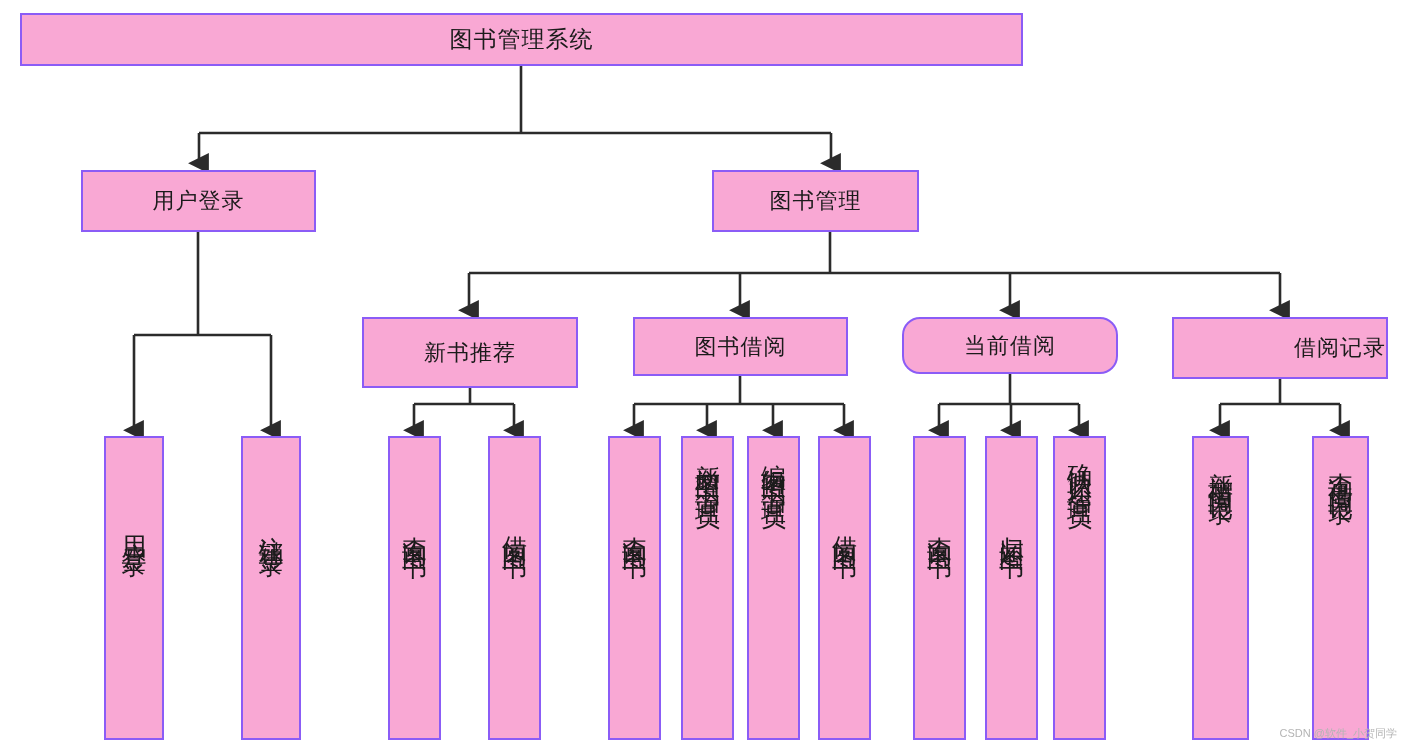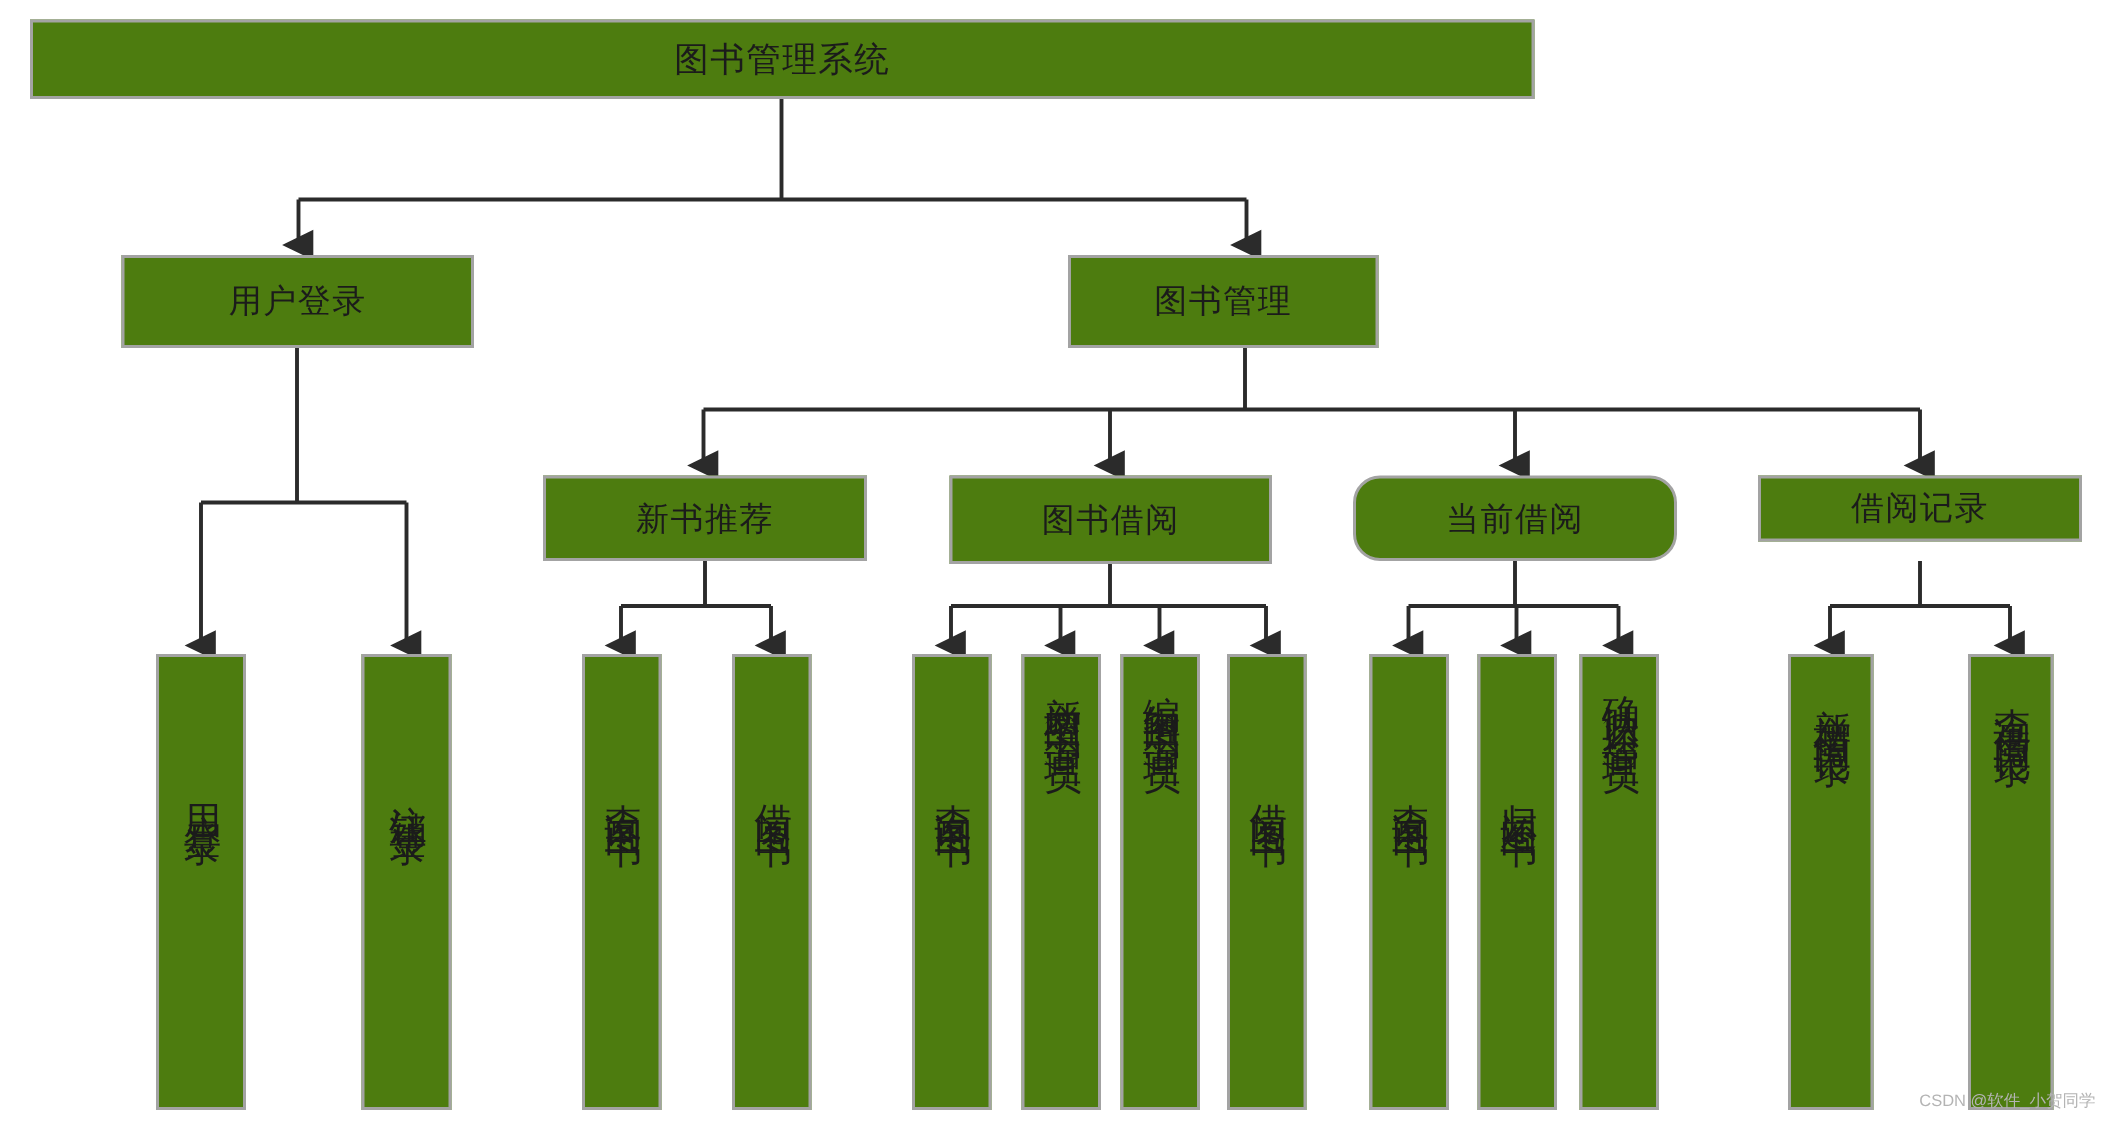--- a/index.html
+++ b/index.html
@@ -24,22 +24,22 @@
     position: absolute;
     left: 0;
     top: 0;
     width: 1405px;
     height: 747px;
     pointer-events: none;
   }
   .node-box {
     position: absolute;
     box-sizing: border-box;
-    background: #4d7c0f;
-    border: 2px solid #a3a3a3;
+    background: #f9a8d4;
+    border: 2px solid #8b5cf6;
     display: flex;
     align-items: center;
     justify-content: center;
     overflow: hidden;
   }
   .node-label {
     color: #1b1b1b;
     text-align: center;
     line-height: 1.15;
     white-space: nowrap;
@@ -136,30 +136,30 @@
     <span class="node-label">图书管理系统</span>
   </div>
 
   <div class="node-box horizontal" style="left: 81px; top: 170px; width: 235px; height: 62px;">
     <span class="node-label">用户登录</span>
   </div>
   <div class="node-box horizontal" style="left: 712px; top: 170px; width: 207px; height: 62px;">
     <span class="node-label">图书管理</span>
   </div>
 
-  <div class="node-box horizontal" style="left: 362px; top: 317px; width: 216px; height: 57px;">
+  <div class="node-box horizontal" style="left: 362px; top: 317px; width: 216px; height: 71px;">
     <span class="node-label">新书推荐</span>
   </div>
   <div class="node-box horizontal" style="left: 633px; top: 317px; width: 215px; height: 59px;">
     <span class="node-label">图书借阅</span>
   </div>
   <div class="node-box horizontal" style="left: 902px; top: 317px; width: 216px; height: 57px; border-radius: 18px;">
     <span class="node-label">当前借阅</span>
   </div>
-  <div class="node-box horizontal" style="left: 1172px; top: 317px; width: 216px; height: 44px;">
+  <div class="node-box horizontal" style="left: 1172px; top: 317px; width: 216px; height: 62px; justify-content: flex-end;">
     <span class="node-label">借阅记录</span>
   </div>
 
   <div class="node-box vertical pad-top" style="left: 104px; top: 436px; width: 60px; height: 304px;">
     <span class="node-label">用户登录</span>
   </div>
   <div class="node-box vertical pad-top" style="left: 241px; top: 436px; width: 60px; height: 304px;">
     <span class="node-label">注销登录</span>
   </div>
 

